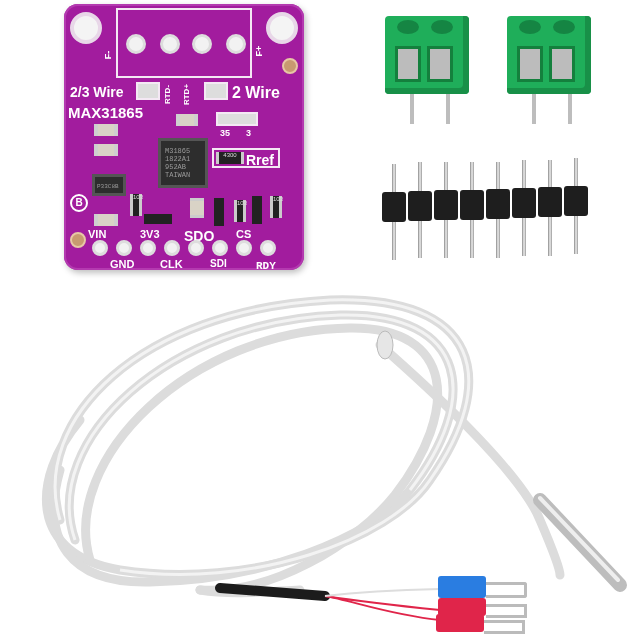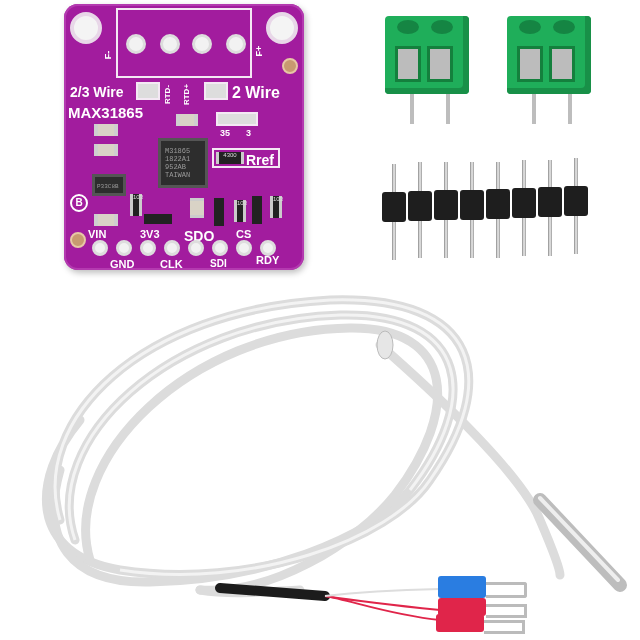--- a/index.html
+++ b/index.html
@@ -112,21 +112,21 @@
   <div class="abs pad" style="left:52px;top:236px;width:16px;height:16px;"></div>
   <div class="abs pad" style="left:76px;top:236px;width:16px;height:16px;"></div>
   <div class="abs pad" style="left:100px;top:236px;width:16px;height:16px;"></div>
   <div class="abs pad" style="left:124px;top:236px;width:16px;height:16px;"></div>
   <div class="abs pad" style="left:148px;top:236px;width:16px;height:16px;"></div>
   <div class="abs pad" style="left:172px;top:236px;width:16px;height:16px;"></div>
   <div class="abs pad" style="left:196px;top:236px;width:16px;height:16px;"></div>
   <span class="abs silk" style="left:46px;top:254px;font-size:11px;">GND</span>
   <span class="abs silk" style="left:96px;top:254px;font-size:11px;">CLK</span>
   <span class="abs silk" style="left:146px;top:254px;font-size:10px;">SDI</span>
-  <span class="abs silk" style="left:192px;top:250px;font-size:11px;">RDY</span>
+  <span class="abs silk" style="left:192px;top:256px;font-size:11px;font-family:Liberation Mono, monospace;">RDY</span>
 </div>
 
 <div class="abs term" style="left:385px;top:16px;">
   <div class="top" style="left:12px;"></div>
     <div class="top" style="left:46px;"></div>
   <div class="slot" style="left:10px;"></div>
     <div class="slot" style="left:42px;"></div>
 </div>
 <div class="abs tpin" style="left:410px;top:94px;"></div>
 <div class="abs tpin" style="left:446px;top:94px;"></div>

